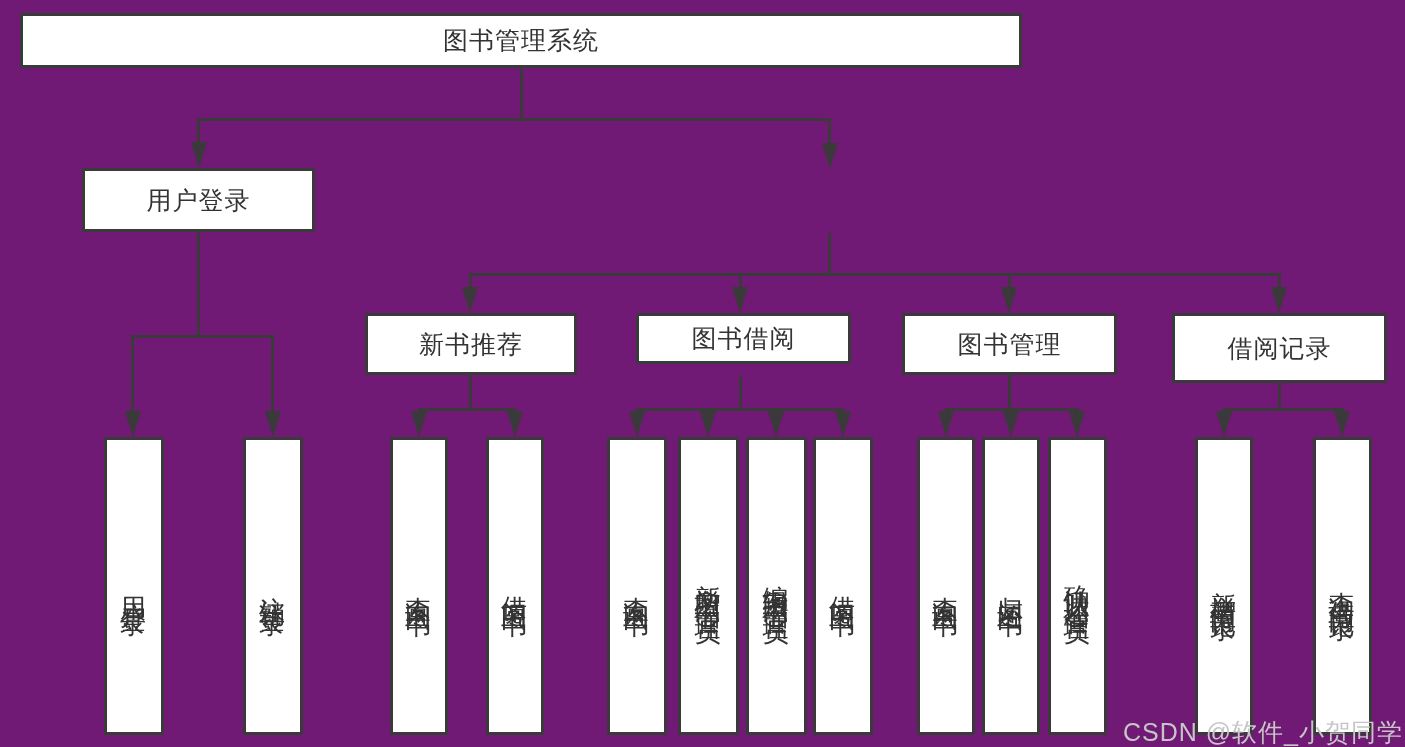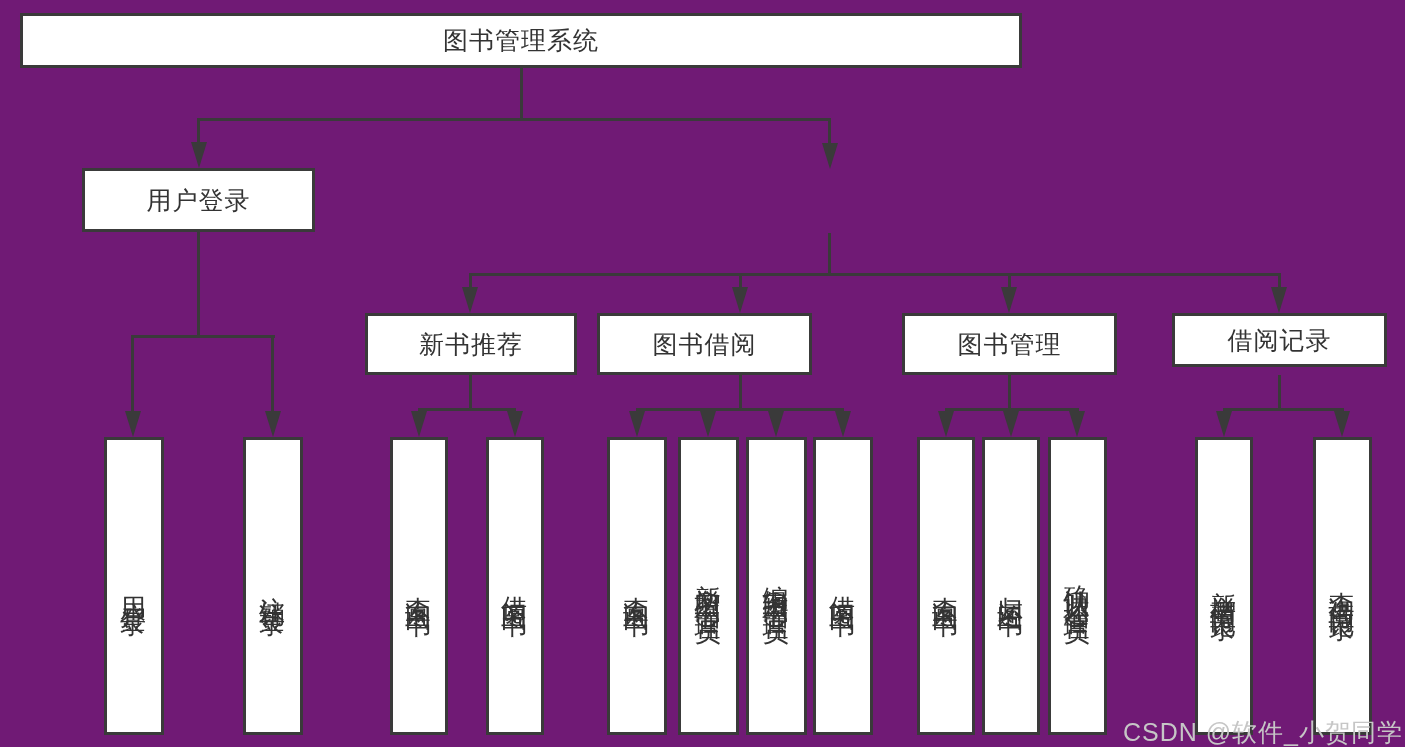--- a/index.html
+++ b/index.html
@@ -125,27 +125,27 @@
     <span class="lbl">图书管理系统</span>
   </div>
 
   <div class="box" style="left:82px;top:168px;width:233px;height:64px">
     <span class="lbl">用户登录</span>
   </div>
 
   <div class="box" style="left:365px;top:313px;width:212px;height:62px">
     <span class="lbl">新书推荐</span>
   </div>
-  <div class="box" style="left:597px;top:313px;width:215px;height:62px">
+  <div class="box" style="left:636px;top:313px;width:215px;height:51px">
     <span class="lbl">图书借阅</span>
   </div>
   <div class="box" style="left:902px;top:313px;width:215px;height:62px">
     <span class="lbl">图书管理</span>
   </div>
-  <div class="box" style="left:1172px;top:313px;width:215px;height:54px">
+  <div class="box" style="left:1172px;top:313px;width:215px;height:70px">
     <span class="lbl">借阅记录</span>
   </div>
 
   <div class="box v" style="left:104px;top:437px;width:60px;height:298px">
     <span class="lbl">用户登录</span>
   </div>
   <div class="box v" style="left:243px;top:437px;width:60px;height:298px">
     <span class="lbl">注销登录</span>
   </div>
 

